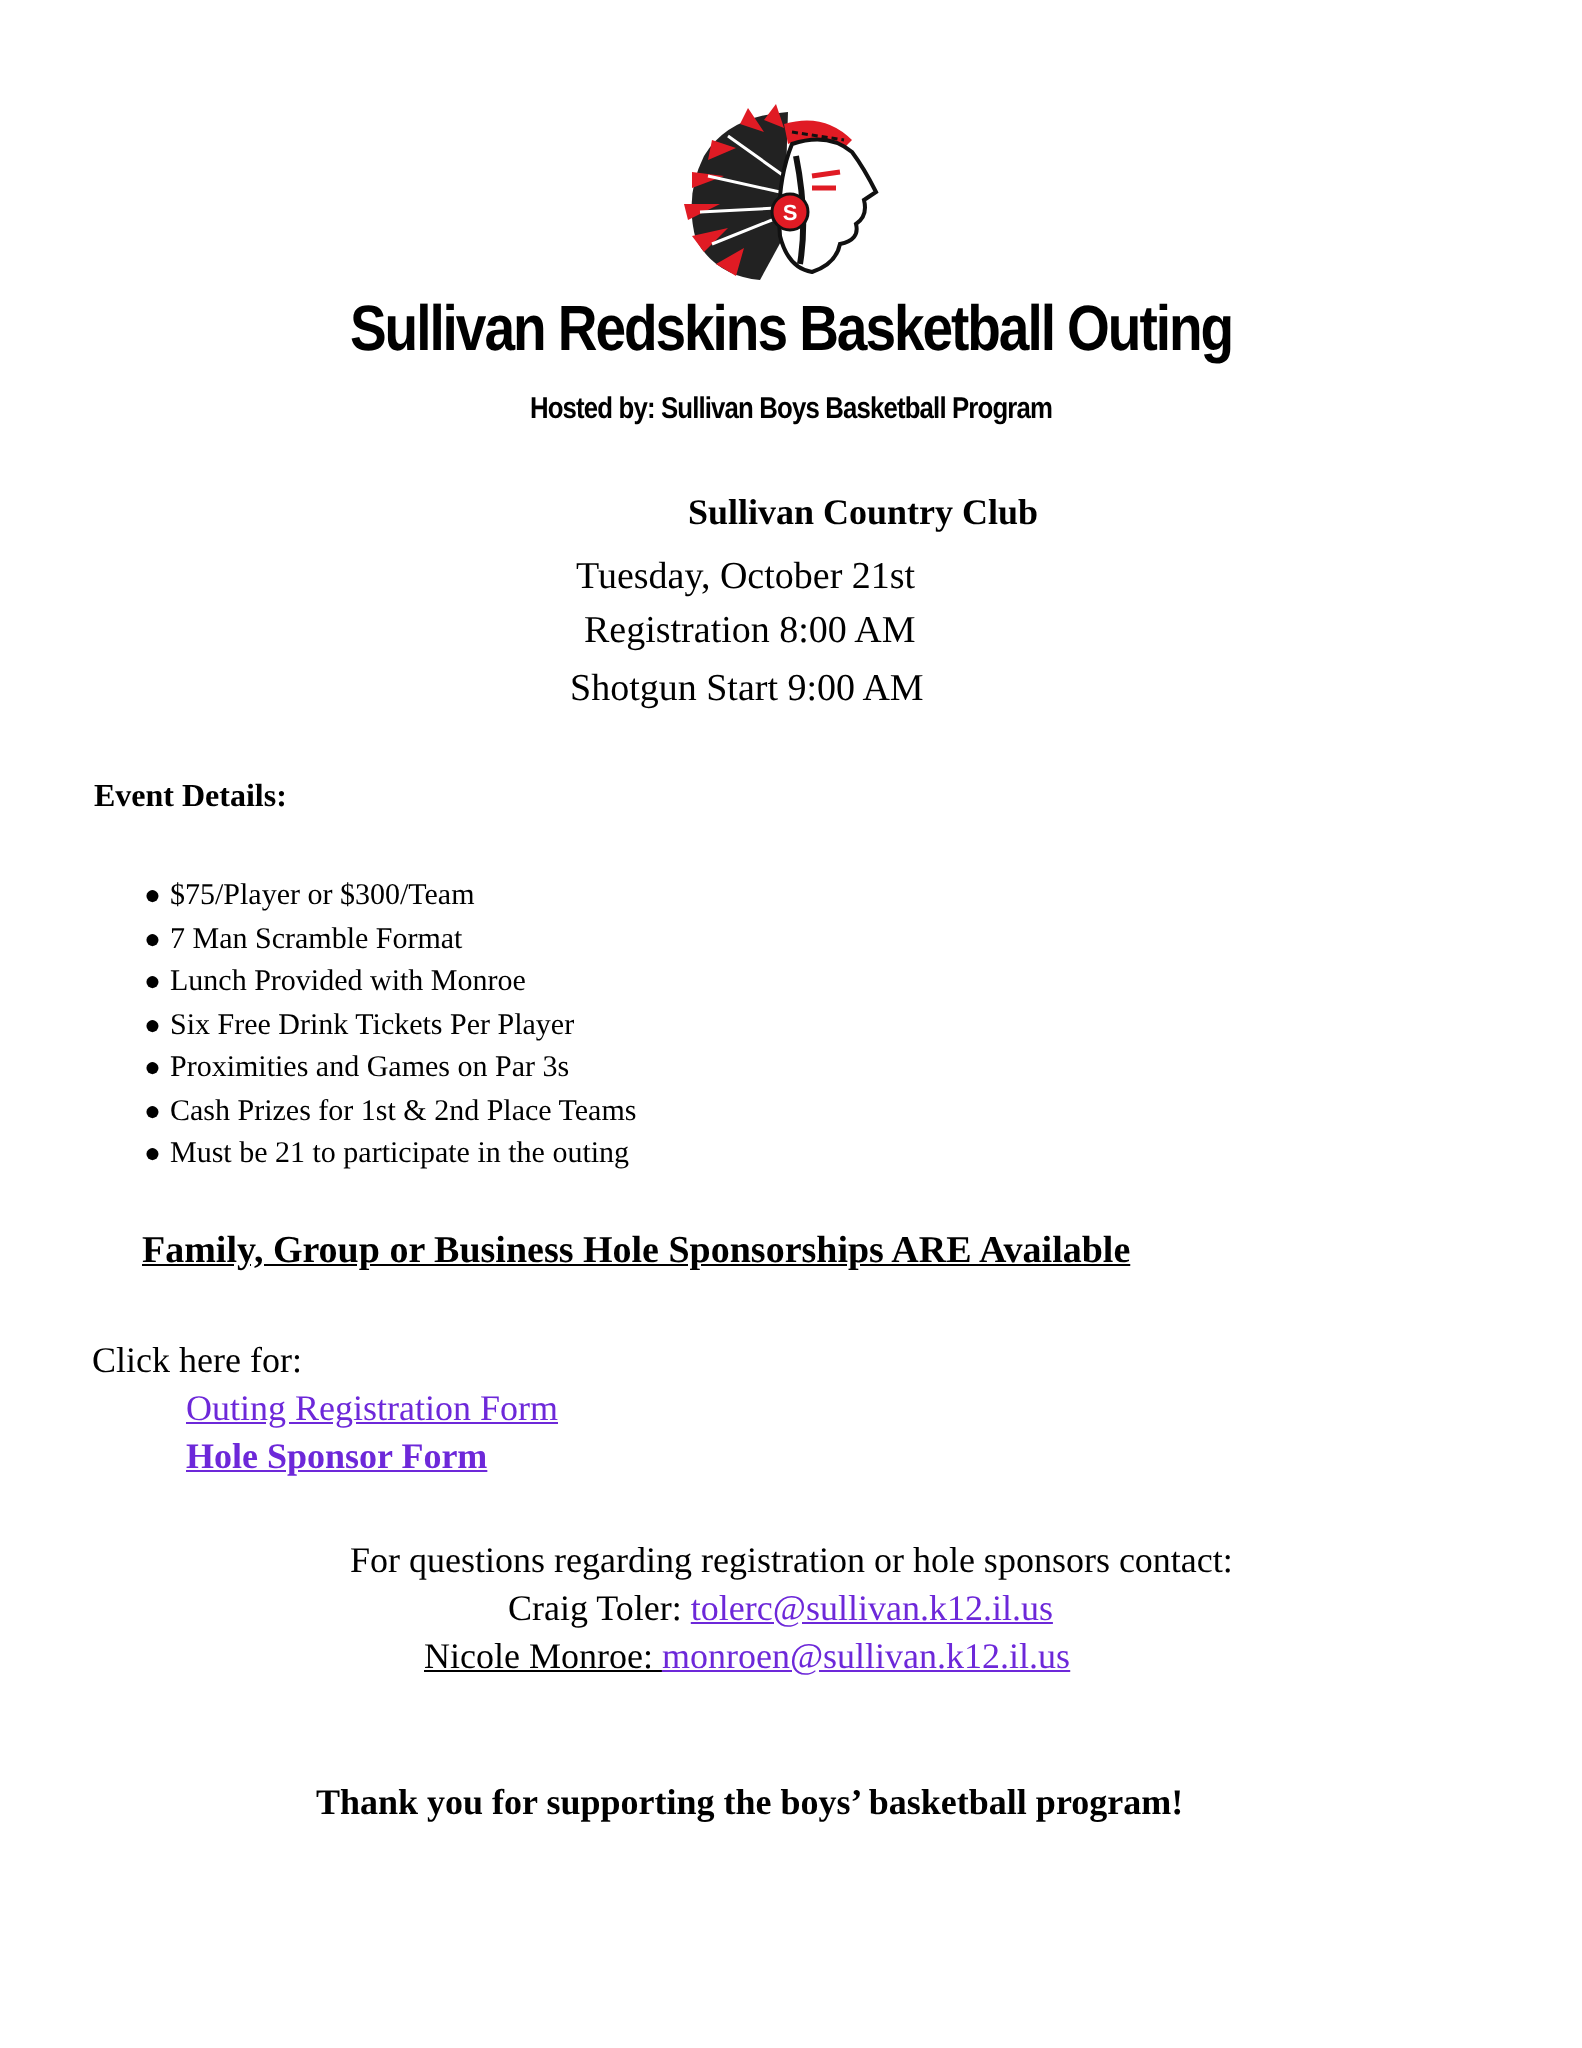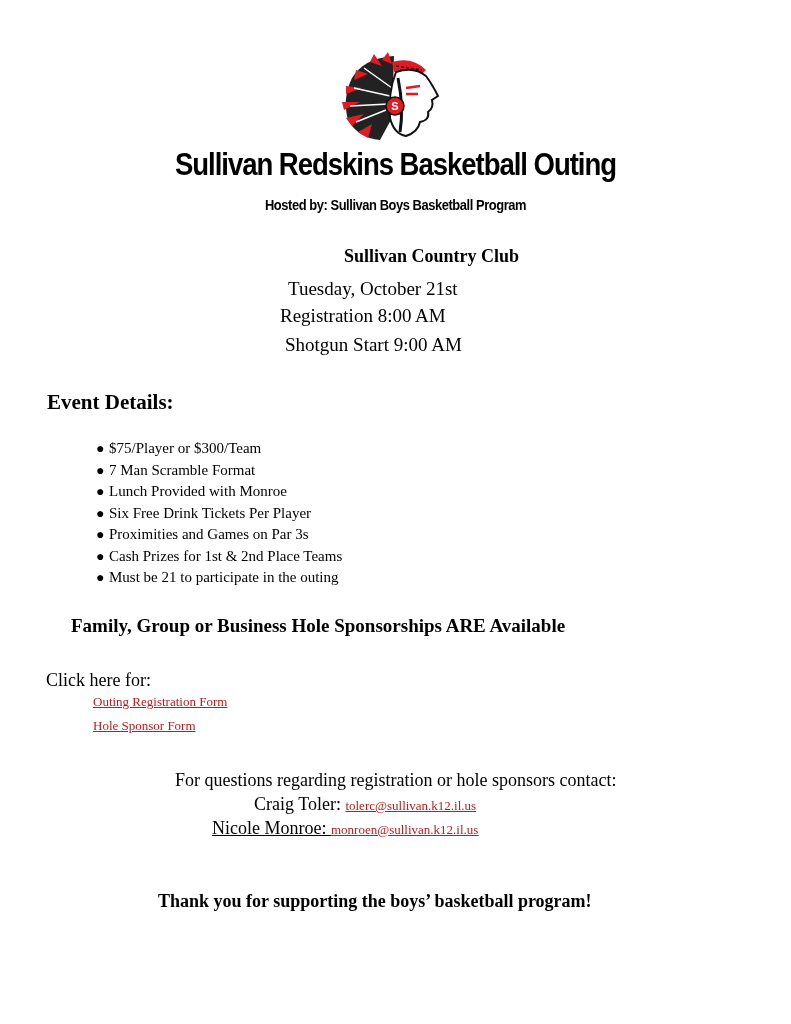--- a/index.html
+++ b/index.html
@@ -14,31 +14,31 @@
     top: 146px; font-family: "Liberation Sans", sans-serif; font-weight: bold;
     font-size: 32px; letter-spacing: -1.2px; transform: scaleX(0.86); transform-origin: center;
   }
   .hosted {
     top: 196px; font-family: "Liberation Sans", sans-serif; font-weight: bold;
     font-size: 15px; letter-spacing: -0.5px; transform: scaleX(0.86); transform-origin: center;
   }
   .venue { top: 246px; font-size: 18px; font-weight: bold; margin-left: 36px; }
   .line { font-size: 19px; }
   .date { top: 278px; left: 288px; }
-  .reg { top: 305px; left: 280px; }
+  .reg { top: 305px; left: 292px; }
   .shot { top: 334px; left: 285px; }
-  .details-h { top: 390px; left: 47px; font-size: 21px; font-weight: bold; text-align: center; }
+  .details-h { top: 390px; left: 47px; font-size: 16px; font-weight: bold; text-align: center; }
   ul.bullets { top: 438px; left: 72px; margin: 0; padding: 0; list-style: none; font-size: 15px; }
-  ul.bullets li { height: 21.5px; line-height: 21.5px; white-space: nowrap; margin-left: 24px; }
+  ul.bullets li { height: 21.5px; line-height: 21.5px; white-space: nowrap; }
   ul.bullets li .dot { display: inline-block; width: 13px; font-size: 14px; }
-  .sponsor-h { top: 615px; left: 71px; font-size: 19px; font-weight: bold; }
+  .sponsor-h { top: 615px; left: 71px; font-size: 19px; font-weight: bold; text-decoration: underline; }
   .click { top: 670px; left: 46px; font-size: 18px; }
-  a.link { color: #b91c1c; text-decoration: underline; font-size: 13px; }
+  a.link { color: #6d28d9; text-decoration: underline; font-size: 18px; }
   .link1 { top: 694px; left: 93px; }
-  .link2 { top: 718px; left: 93px; }
+  .link2 { top: 718px; left: 93px; font-weight: bold; }
   .contact-q { top: 770px; left: 175px; font-size: 18px; text-align: right; }
   .contact1 { top: 794px; left: 254px; font-size: 18px; }
   .contact2 { top: 818px; left: 212px; font-size: 18px; text-decoration: underline; }
   .thanks { top: 891px; left: 158px; font-size: 18px; font-weight: bold; }
 </style>
 </head>
 <body>
 
 <div class="abs logo">
   <svg width="126" height="96" viewBox="0 0 126 96">

